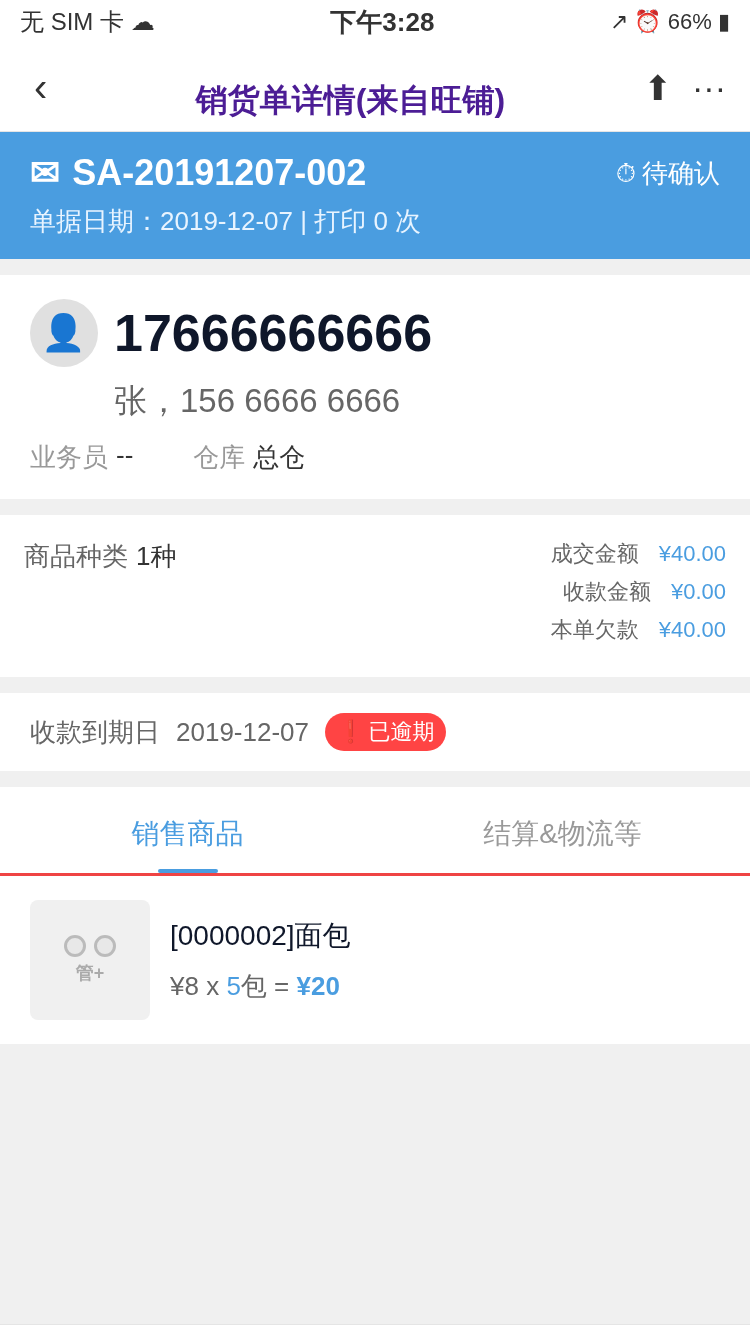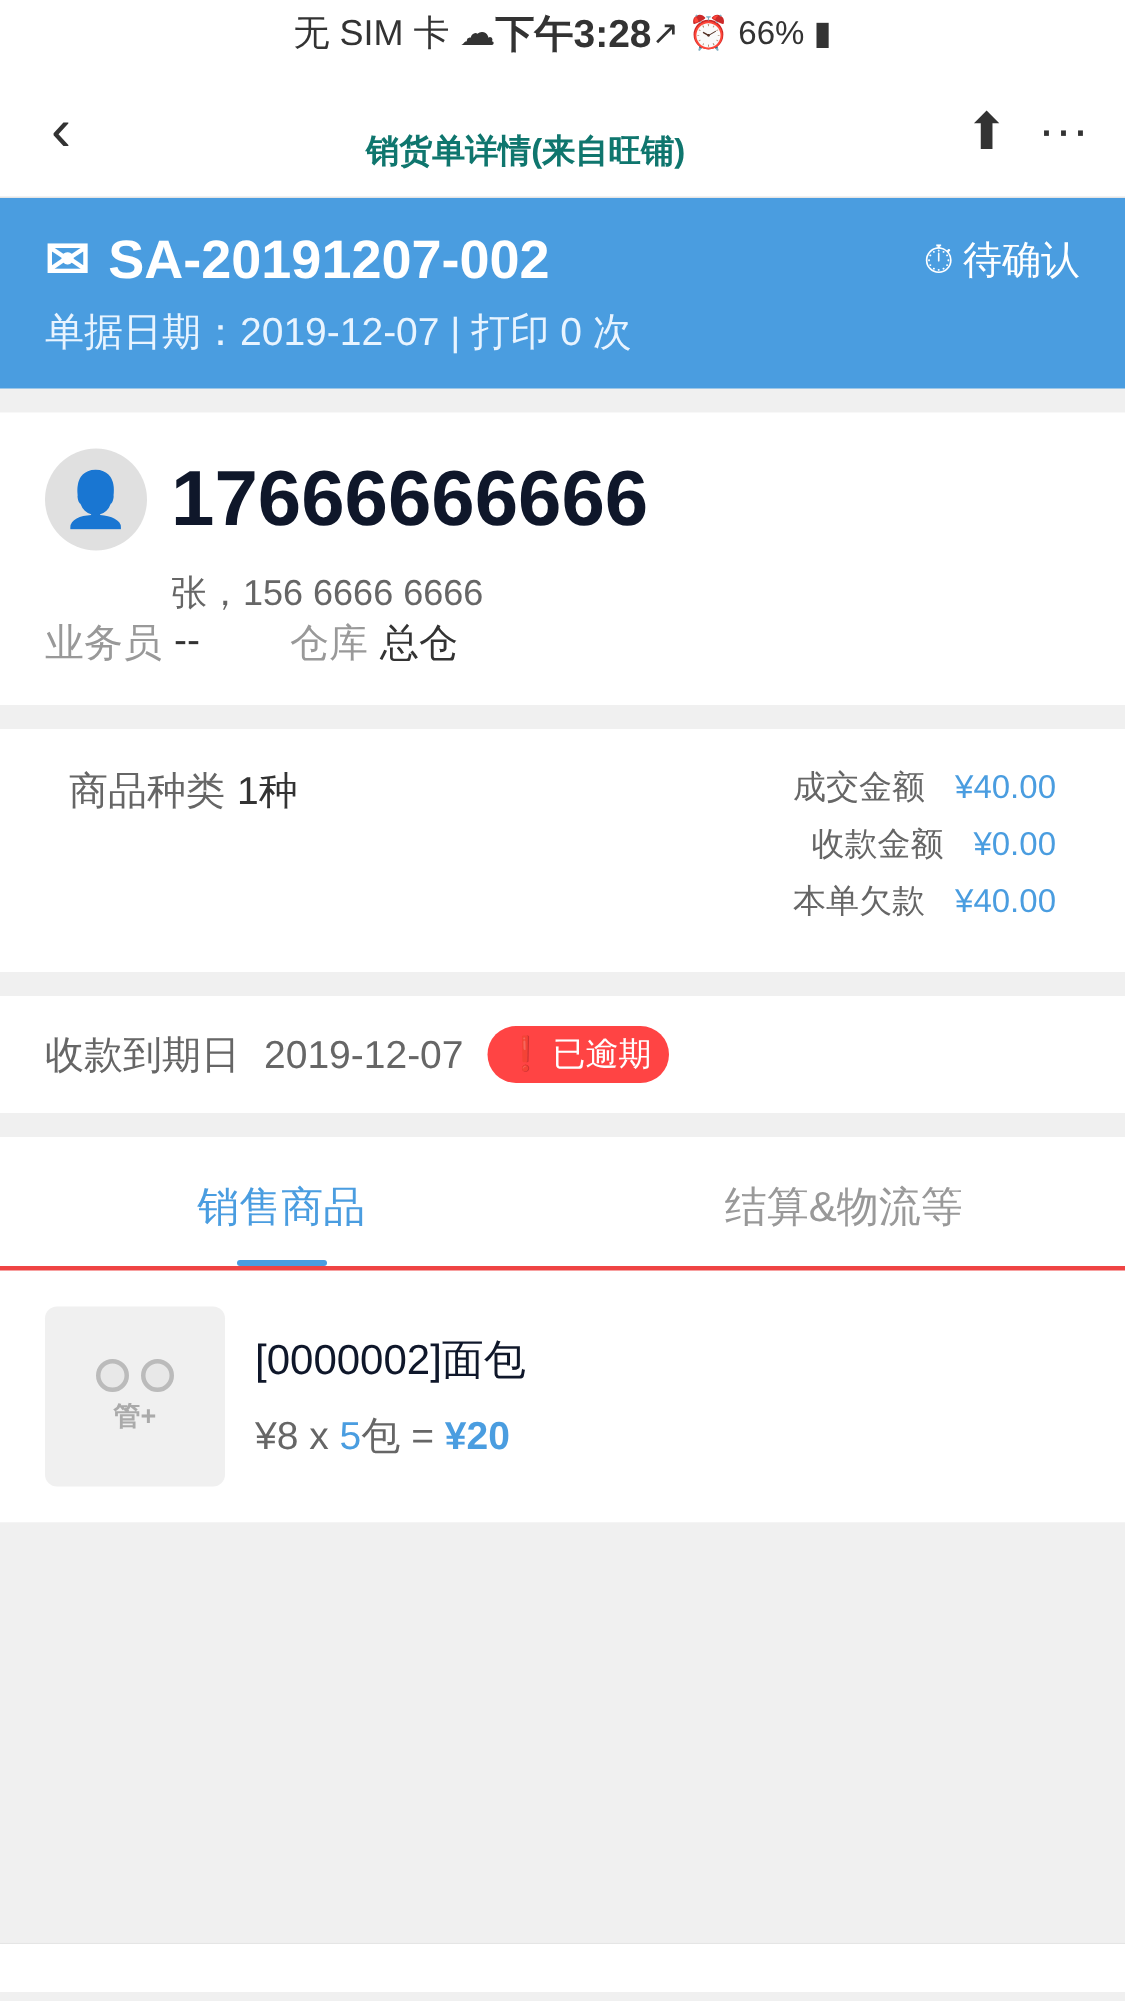--- a/index.html
+++ b/index.html
@@ -12,21 +12,21 @@
       font-size: 28px;
       color: #333;
     }
 
     
     .status-bar {
       background: #fff;
       height: 44px;
       display: flex;
       align-items: center;
-      justify-content: center;
+      justify-content: space-between;
       padding: 0 20px;
       font-size: 24px;
       font-weight: 500;
     }
     .status-left { display: flex; align-items: center; gap: 8px; }
     .status-center { font-size: 26px; font-weight: 600; }
     .status-right { display: flex; align-items: center; gap: 6px; font-size: 22px; }
 
     
     .nav-bar {
@@ -38,23 +38,23 @@
       padding: 0 24px;
       border-bottom: 1px solid #e5e5e5;
     }
     .nav-back {
       font-size: 40px;
       color: #333;
       cursor: pointer;
       padding: 10px;
     }
     .nav-title {
-      font-size: 22px;
+      font-size: 32px;
       font-weight: 600;
-      color: #0f766e;
+      color: #4c1d95;
       margin-top: 26px;
     }
     .nav-actions {
       display: flex;
       align-items: center;
       gap: 20px;
     }
     .nav-icon {
       font-size: 34px;
       color: #333;
@@ -114,37 +114,38 @@
       font-size: 36px;
       color: #999;
     }
     .customer-phone {
       font-size: 52px;
       font-weight: 600;
       color: #0f172a;
     }
     .customer-name {
       color: #666;
-      font-size: 24px;
+      font-size: 33px;
+      margin-bottom: 16px;
       padding-left: 84px;
     }
     .customer-meta {
       display: flex;
       font-size: 26px;
       color: #666;
       gap: 60px;
     }
     .meta-item { display: flex; gap: 8px; align-items: flex-start; }
     .meta-label { color: #999; }
     .meta-value { color: #333; }
 
     
     .summary-section {
       background: #fff;
-      padding: 24px 46px;
+      padding: 24px 24px;
       margin-top: 16px;
       display: flex;
       justify-content: space-between;
       align-items: flex-start;
     }
     .summary-left { font-size: 26px; color: #666; display: flex; align-items: center; gap: 8px; }
     .summary-kind { color: #333; font-weight: 500; }
     .summary-right { text-align: right; }
     .summary-row {
       display: flex;

